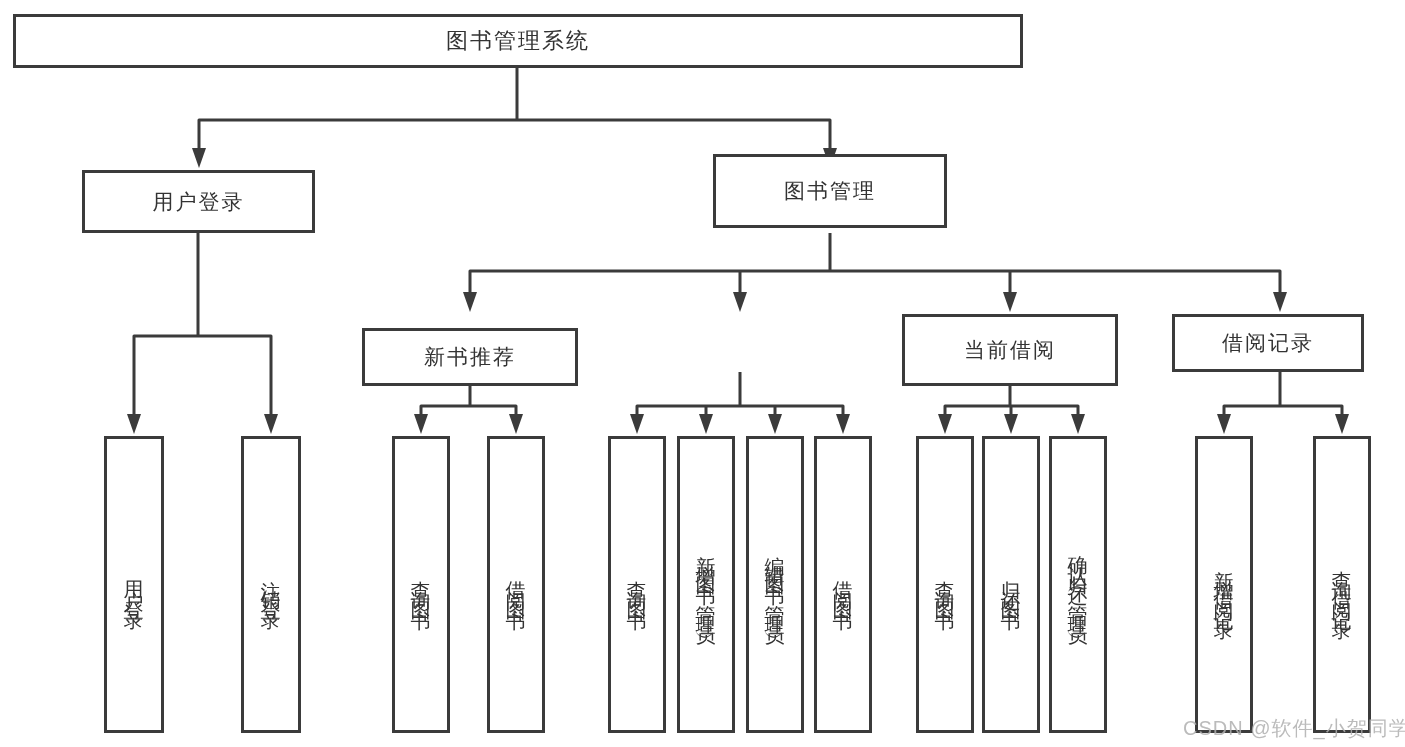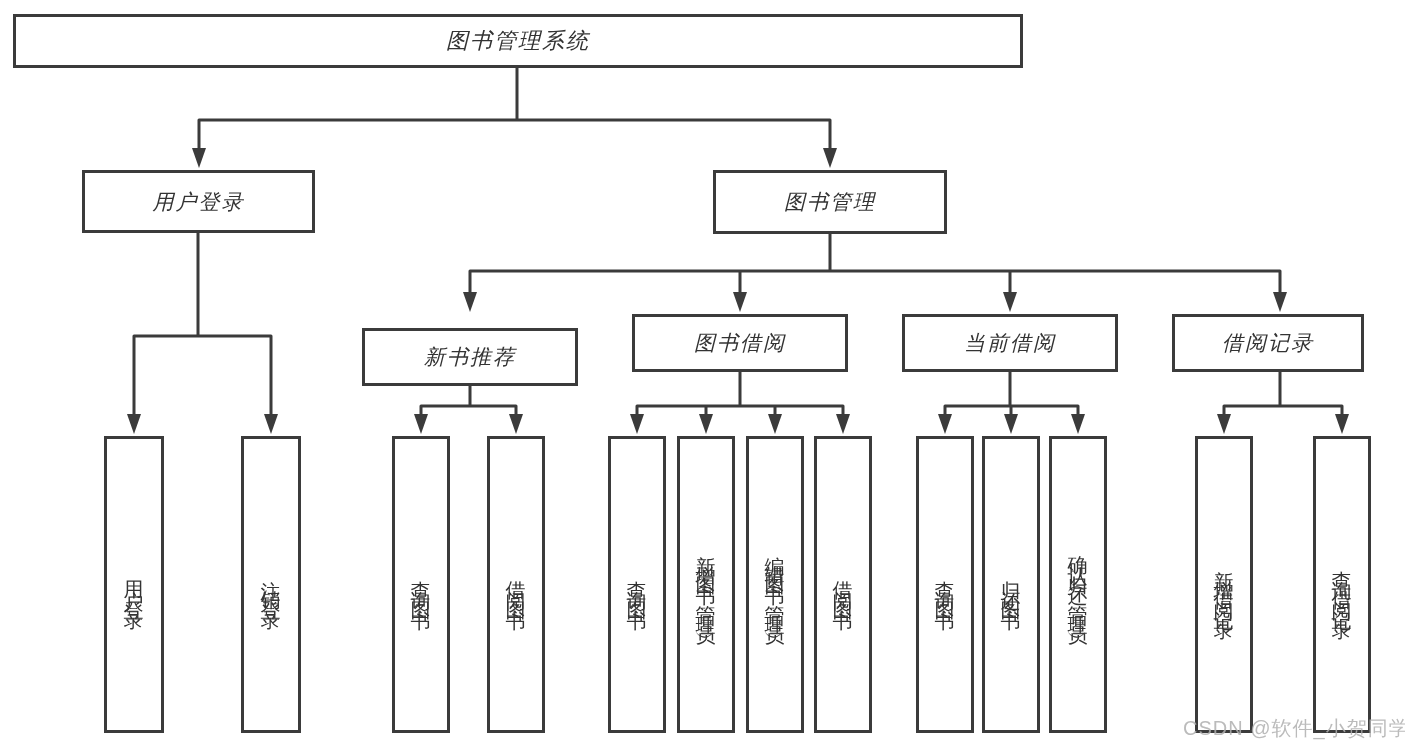--- a/index.html
+++ b/index.html
@@ -14,21 +14,21 @@
   }
   .connector-layer{position:absolute;left:0;top:0;z-index:1;}
   .connector-layer path{stroke:var(--line);stroke-width:3;fill:none;stroke-linejoin:round;}
   .connector-layer polygon{fill:var(--line);stroke:none;}
   .node{
     position:absolute;z-index:2;box-sizing:border-box;
     border:3px solid var(--box-border);background:var(--background);
     display:flex;align-items:center;justify-content:center;
     color:var(--text);
   }
-  .node.h{font-size:21px;letter-spacing:2px;white-space:nowrap;font-style:italic;}
+  .node.h{font-size:21px;letter-spacing:2px;white-space:nowrap;}
   .node.root-box{font-size:22px;}
   .node.v{font-size:20px;}
   .node.v .vtext{
     writing-mode:vertical-rl;text-orientation:mixed;
     letter-spacing:10px;line-height:1;
   }
   .watermark{
     position:absolute;z-index:3;left:1183px;top:715px;
     font-size:20px;color:var(--watermark);opacity:.85;
     white-space:nowrap;letter-spacing:1px;
@@ -68,25 +68,24 @@
       <polygon points="1004,414 1018,414 1011,434"></polygon>
       <polygon points="1071,414 1085,414 1078,434"></polygon>
       <polygon points="1217,414 1231,414 1224,434"></polygon>
       <polygon points="1335,414 1349,414 1342,434"></polygon>
     </g>
   </svg>
 
   <div class="node h root-box" style="left:13px;top:14px;width:1010px;height:54px">图书管理系统</div>
 
   <div class="node h" style="left:82px;top:170px;width:233px;height:63px">用户登录</div>
-  <div class="node h" style="left:713px;top:170px;width:234px;height:64px">图书管理</div>
+  <div class="node h" style="left:713px;top:154px;width:234px;height:74px">图书管理</div>
 
   <div class="node h" style="left:362px;top:328px;width:216px;height:58px">新书推荐</div>
-  <div class="node h" style="left:632px;top:314px;width:216px;height:58px">图书借阅</div>
-  <div class="node h" style="left:902px;top:314px;width:216px;height:58px">当前借阅</div>
+  <div class="node h" style="left:902px;top:314px;width:216px;height:72px">当前借阅</div>
   <div class="node h" style="left:1172px;top:314px;width:192px;height:58px">借阅记录</div>
 
   <div class="node v" style="left:104px;top:436px;width:60px;height:297px">
     <span class="vtext">用户登录</span>
   </div>
   <div class="node v" style="left:241px;top:436px;width:60px;height:297px">
     <span class="vtext">注销登录</span>
   </div>
 
   <div class="node v" style="left:392px;top:436px;width:58px;height:297px">

